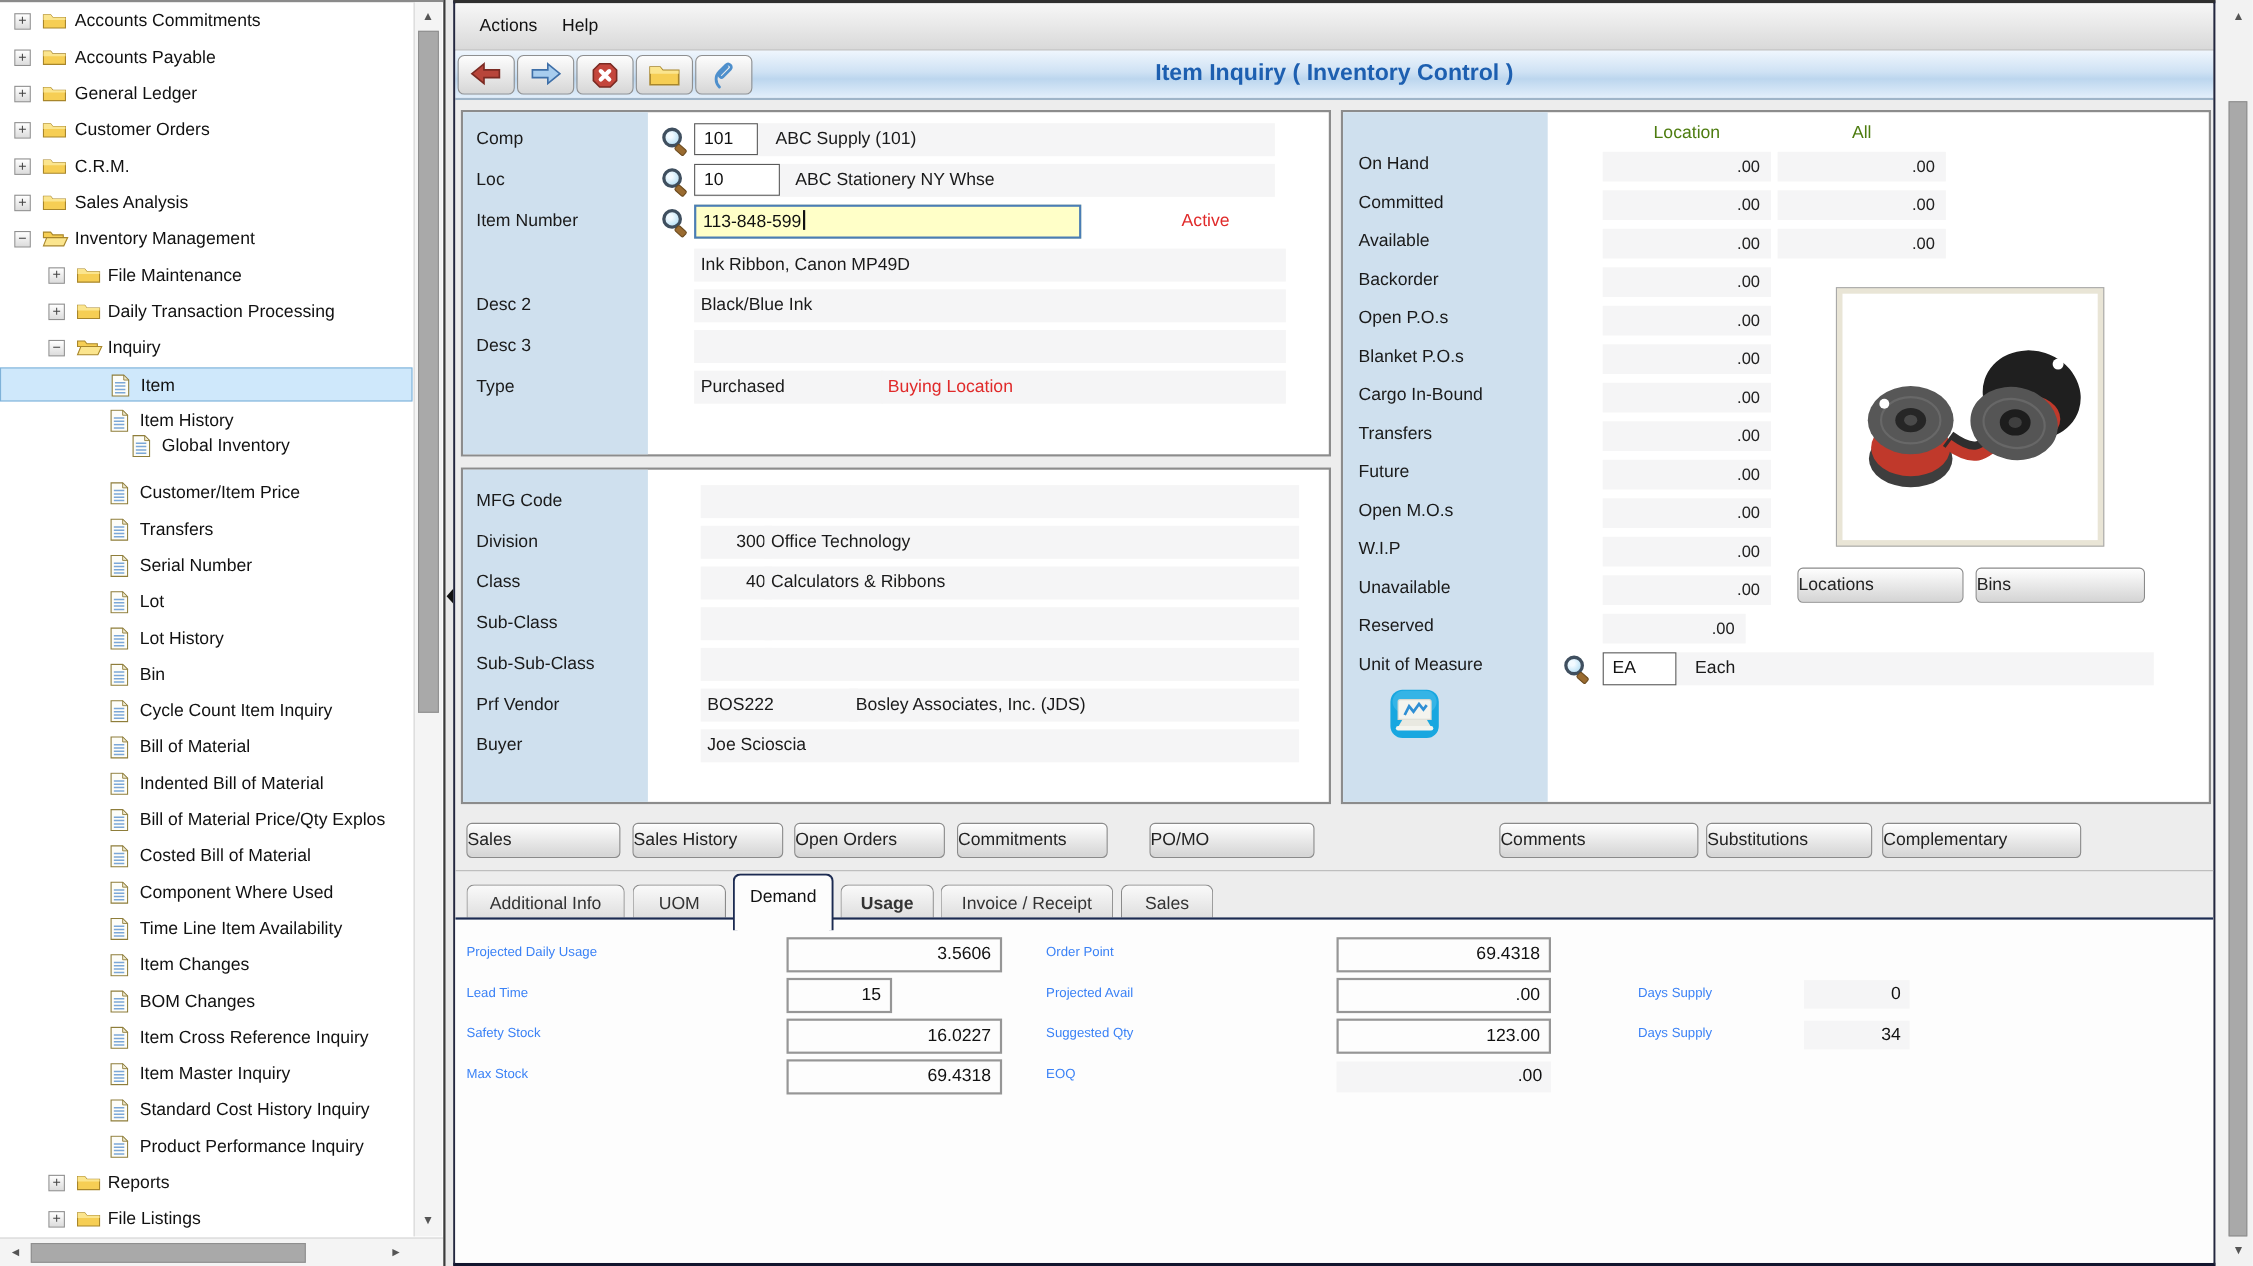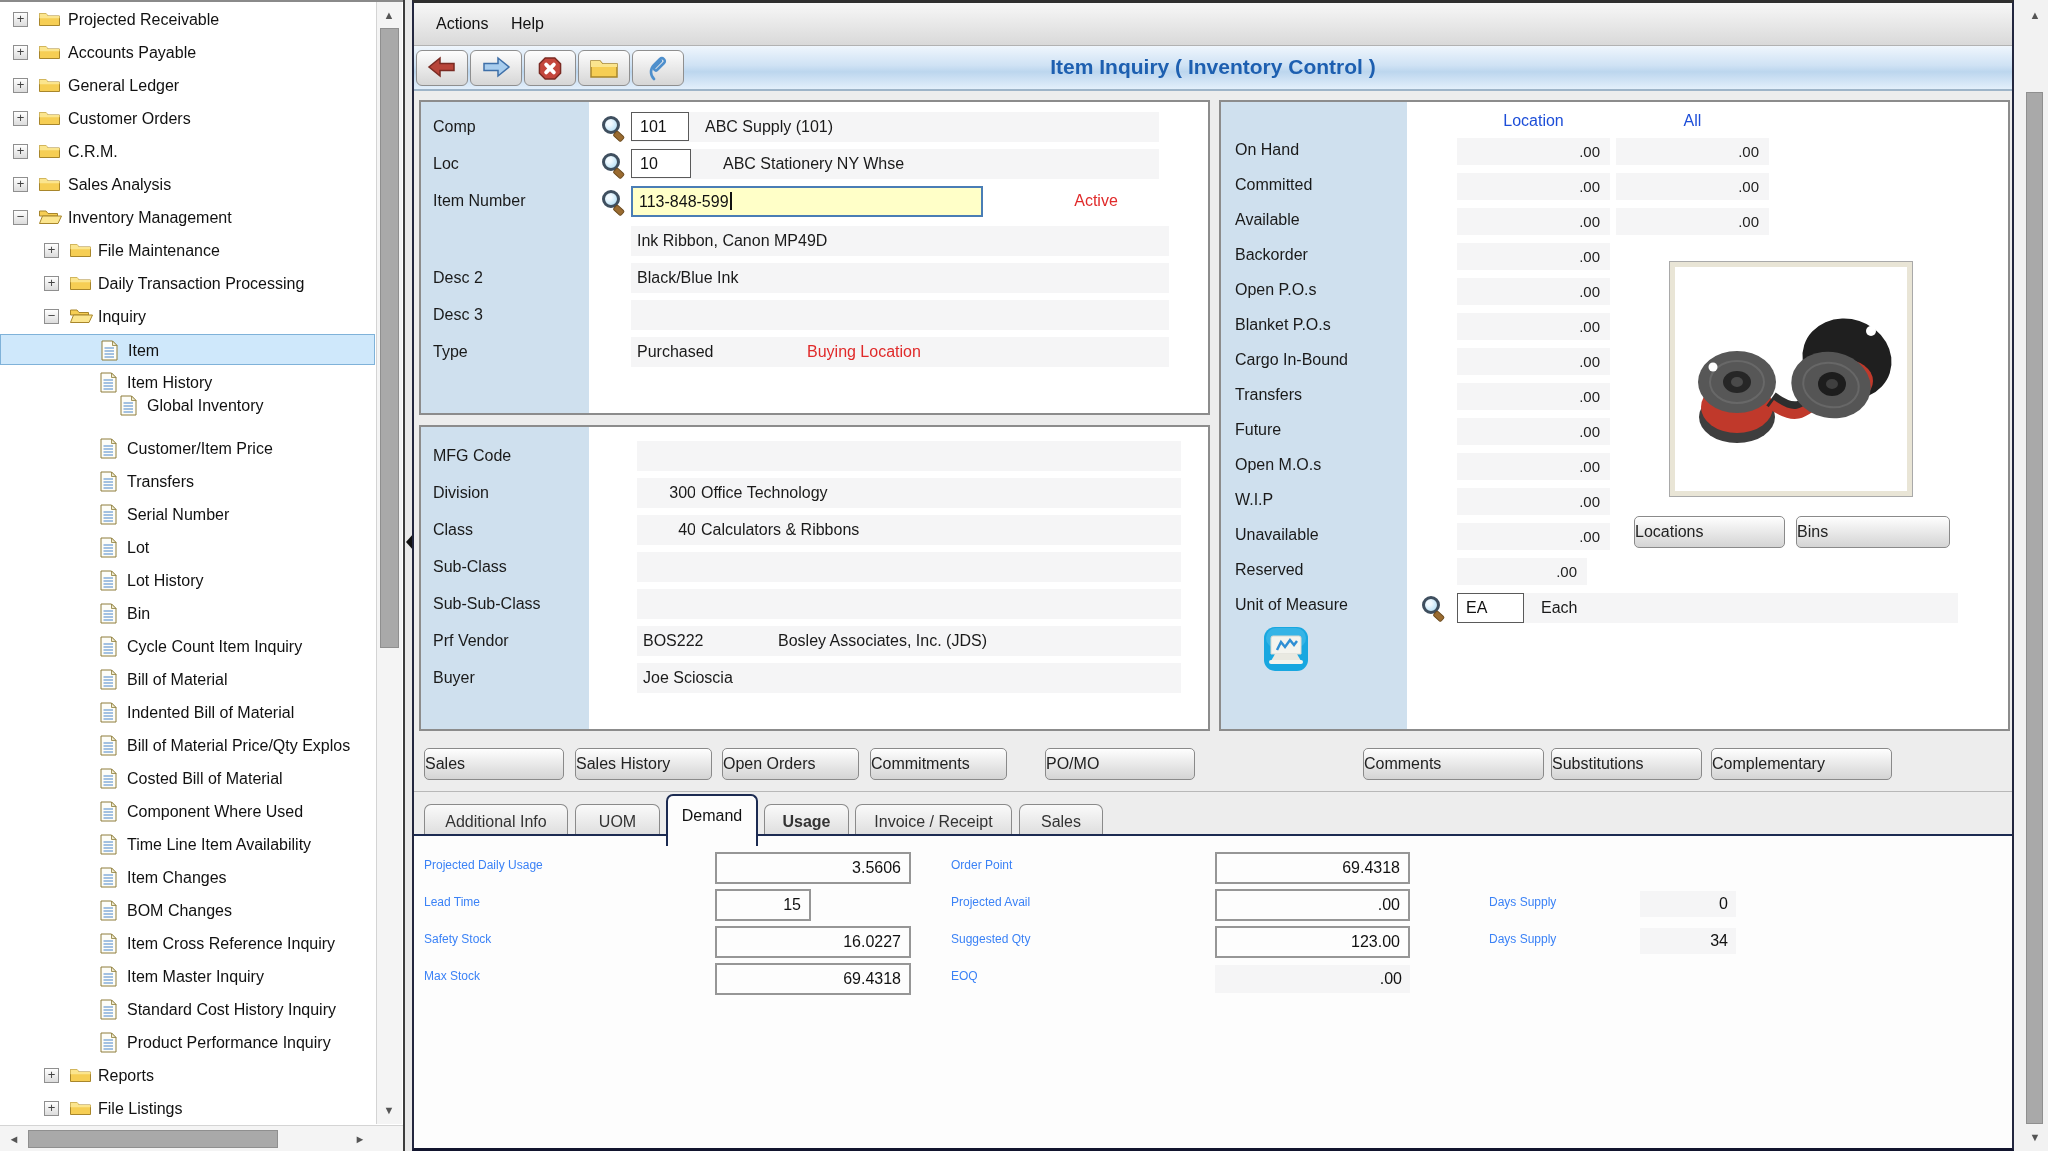--- a/index.html
+++ b/index.html
@@ -49,21 +49,21 @@
        font-family:"Liberation Sans",sans-serif;font-size:16px;padding:0 8px;color:#111;}
   .inp-hl{position:absolute;box-sizing:border-box;height:31px;background:#ffffc8;border:2px solid #4a7db5;
           font-size:16px;line-height:27px;padding:0 6px;color:#111;}
   .caret{display:inline-block;width:2px;height:18px;background:#111;vertical-align:-3px;margin-left:1px;}
   .mag{position:absolute;width:24px;height:24px;}
   .mag::before{content:"";position:absolute;left:1px;top:1px;width:12px;height:12px;border:3px solid #3f4f5f;
        border-radius:50%;background:radial-gradient(circle at 35% 35%,#f2faff 20%,#a6d8f2);}
   .mag::after{content:"";position:absolute;left:16px;top:15px;width:9px;height:5px;background:#9a6b30;
        border:1px solid #6b4a1e;transform:rotate(42deg);transform-origin:0 0;border-radius:2px;}
   
-  .inv-header{position:absolute;top:10px;width:153px;text-align:center;font-size:16px;color:#1d4ed8;}
+  .inv-header{position:absolute;top:10px;width:153px;text-align:center;font-size:16px;color:#4d7c0f;}
   .inv-label{position:absolute;left:14px;font-size:16px;}
   .inv-strip{position:absolute;height:27px;background:#f5f5f6;font-size:15px;line-height:27px;
              text-align:right;padding-right:10px;box-sizing:border-box;color:#222;}
   .img-frame{position:absolute;left:448px;top:159px;width:244px;height:236px;box-sizing:border-box;
              border:1px solid #a9a9a9;background:#e9e5d6;padding:5px;}
   .img-inner{width:232px;height:224px;background:#fff;}
   
   .btn3d{position:absolute;height:32px;box-sizing:border-box;border:1px solid #8a8a8a;border-radius:5px;
          background:linear-gradient(#fefefe,#d4d4d4);box-shadow:inset 0 1px 0 #fff;
          font-size:16px;color:#222;line-height:30px;}
@@ -89,21 +89,21 @@
 <div class="screen">
 
   <div class="sidebar">
     <div class="tree" id="tree">
         <div class="tree-row" style="top: 2px;">
           <span class="exp" style="left:13px">+</span>
           <span class="ticon" style="left:38px"><svg width="23" height="18" viewBox="0 0 23 18">
               <path d="M1.5 4.5 h6.5 l2 2.5 h11.5 v9.5 h-20 z" fill="#f6ce54" stroke="#a8862b"></path>
               <path d="M1.5 4.5 h6.5 l2 2.5 h11.5 v2.2 h-20 z" fill="#fbe58e"></path>
             </svg></span>
-          <span class="tlabel" style="left:68px">Projected Receivable</span>
+          <span class="tlabel" style="left:68px">Accounts Commitments</span>
         </div>
         <div class="tree-row" style="top: 35px;">
           <span class="exp" style="left:13px">+</span>
           <span class="ticon" style="left:38px"><svg width="23" height="18" viewBox="0 0 23 18">
               <path d="M1.5 4.5 h6.5 l2 2.5 h11.5 v9.5 h-20 z" fill="#f6ce54" stroke="#a8862b"></path>
               <path d="M1.5 4.5 h6.5 l2 2.5 h11.5 v2.2 h-20 z" fill="#fbe58e"></path>
             </svg></span>
           <span class="tlabel" style="left:68px">Accounts Payable</span>
         </div>
         <div class="tree-row" style="top: 68px;">
@@ -540,21 +540,21 @@
 
         <span class="mag" style="left:180px;top:13px"></span>
         <span class="mag" style="left:180px;top:50px"></span>
         <span class="mag" style="left:180px;top:87px"></span>
 
         <div class="strip" style="left:210px;top:10px;width:528px;height:30px"></div>
         <input class="inp" style="left: 210px; top: 10px; width: 58px;" readonly="" value="101">
         <div class="flabel stxt" style="left:278px;top:10px;right:60px">ABC Supply (101)</div>
 
         <div class="strip" style="left:210px;top:47px;width:528px;height:30px"></div>
-        <input class="inp" style="left: 210px; top: 47px; width: 60px;" readonly="" value="10">
+        <input class="inp" style="left: 210px; top: 47px; width: 78px;" readonly="" value="10">
         <div class="flabel stxt" style="left:296px;top:47px;right:60px">ABC Stationery NY Whse</div>
 
         <div class="inp-hl" style="left:210px;top:84px;width:352px"><span>113-848-599</span><span class="caret"></span></div>
         <div class="flabel red" style="left:600px;top:90px;width:150px;text-align:center">Active</div>
 
         <div class="strip stxt" style="left:210px;top:124px;width:526px;height:30px">Ink Ribbon, Canon MP49D</div>
         <div class="strip stxt" style="left:210px;top:161px;width:526px;height:30px">Black/Blue Ink</div>
         <div class="strip stxt" style="left:210px;top:198px;width:526px;height:30px"></div>
 
         <div class="strip stxt" style="left:210px;top:235px;width:160px;height:30px">Purchased</div>

